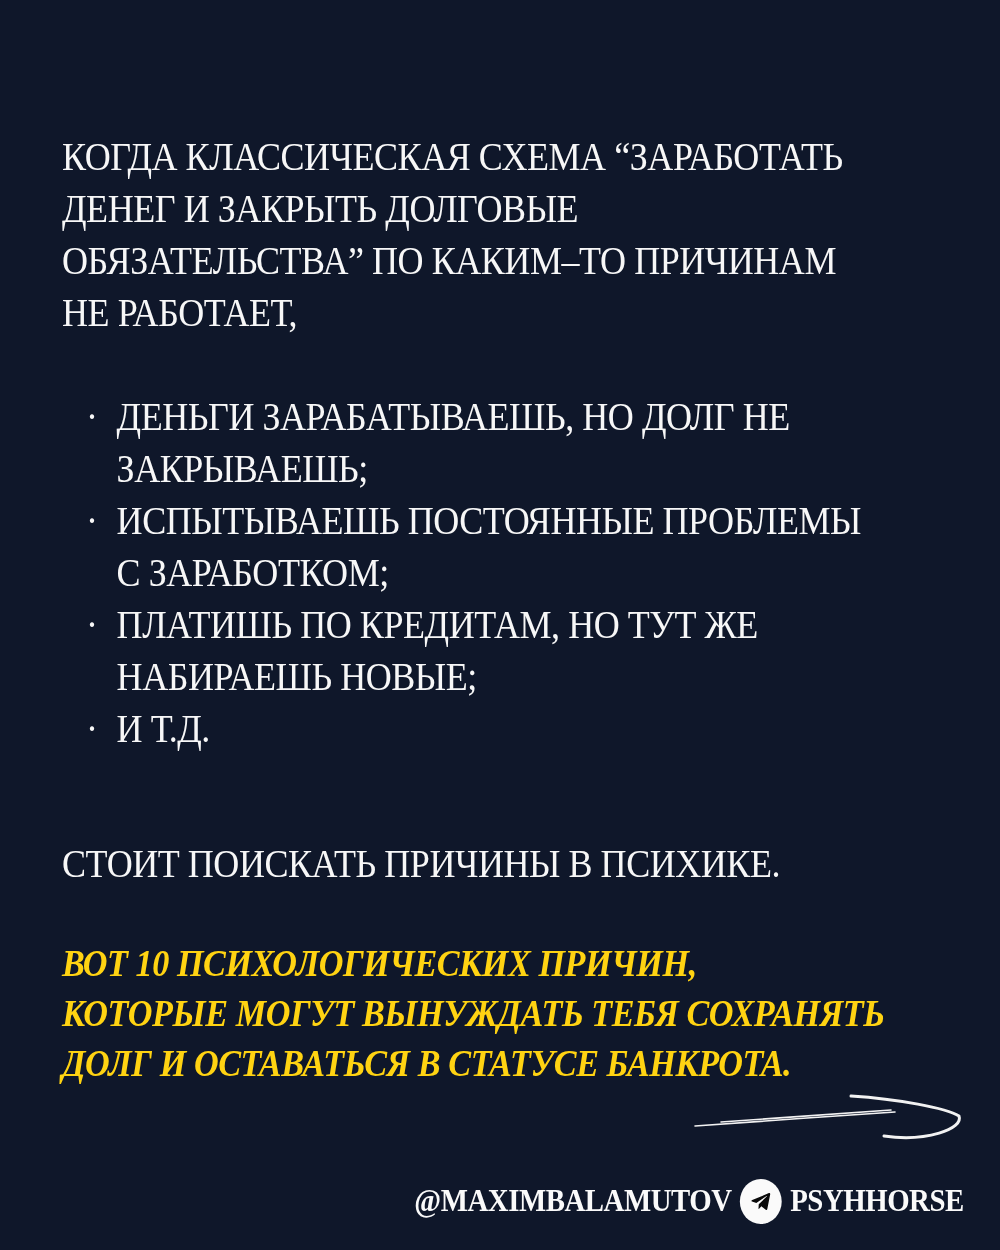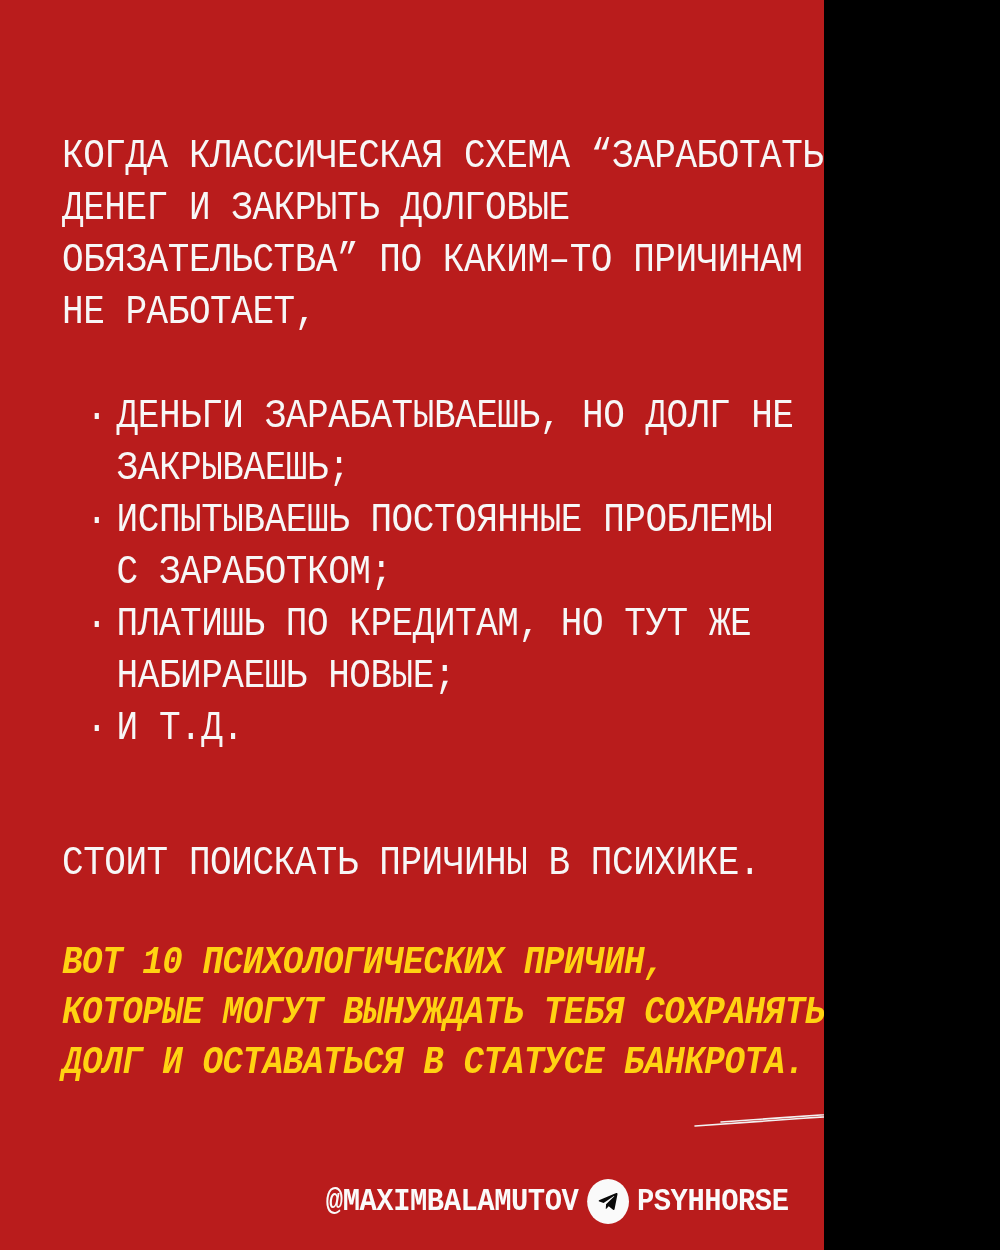--- a/index.html
+++ b/index.html
@@ -2,25 +2,25 @@
 <html><head>
 <meta charset="utf-8">
 <style>
   html, body {
     margin: 0;
     padding: 0;
     background: #000;
   }
   .card {
     position: relative;
-    width: 824px;
+    width: 1000px;
     height: 1250px;
-    background: #b91c1c;
+    background: #0f172a;
     overflow: hidden;
-    font-family: Liberation Mono, monospace;
+    font-family: Liberation Serif, serif;
     -webkit-font-smoothing: antialiased;
   }
   .txt {
     color: #f7f7f7;
     font-size: 40px;
     line-height: 52px;
     font-weight: 400;
     letter-spacing: -0.5px;
     white-space: pre-line;
     transform: scaleX(0.9);

